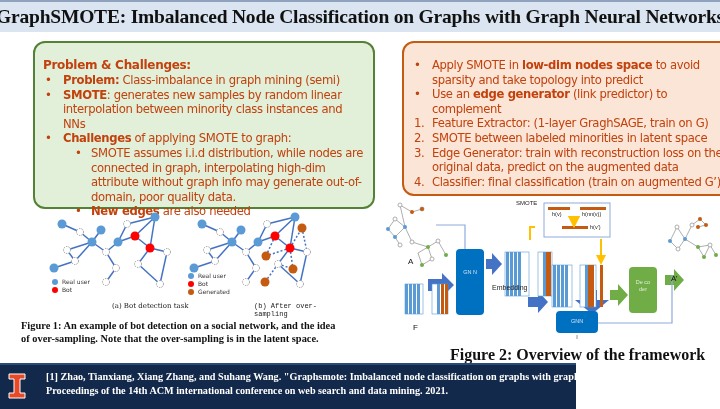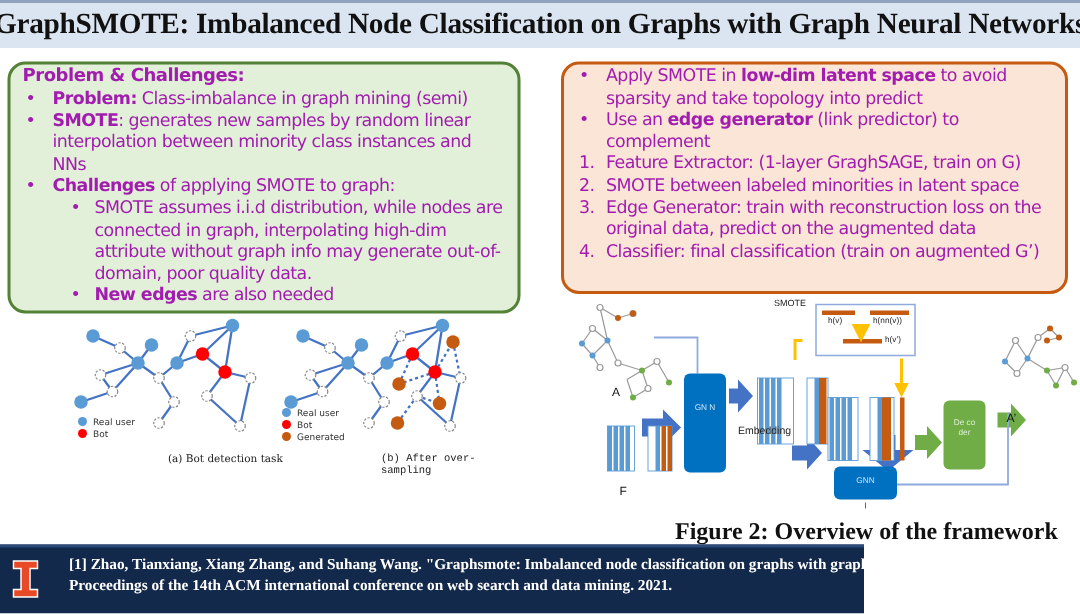--- a/index.html
+++ b/index.html
@@ -10,22 +10,22 @@
     position: absolute; left: 0; top: 0; width: 720px; height: 32px;
     background: #dbe5f1; border-top: 2px solid #8fa3bf;
     display: flex; align-items: center; justify-content: center;
   }
   .title-bar h1 {
     font-family: "Liberation Serif", serif; font-weight: bold; font-size: 19.5px;
     color: #111; letter-spacing: -0.2px; white-space: nowrap;
   }
 
   .box {
-    position: absolute; border-radius: 12px; padding: 0 8px;
-    font-family: "DejaVu Sans", sans-serif; color: #a21caf;
+    position: absolute; border-radius: 12px; padding: 15px 8px;
+    font-family: "DejaVu Sans", sans-serif; color: #c2410c; margin-left: 28px;
   }
   .box-problem { left: 5px; top: 41px; width: 342px; height: 168px; background: #e2efd9; border: 2.5px solid #538135; }
   .box-solution { left: 374px; top: 41px; width: 338px; height: 155px; background: #fbe5d6; border: 2.5px solid #c55a11; }
 
   .box h2 { font-size: 12px; font-weight: bold; line-height: 15px; letter-spacing: -0.3px; }
   .box ul, .box ol { list-style: none; }
   .box li { font-size: 11.6px; line-height: 14.6px; letter-spacing: -0.35px; position: relative; padding-left: 20px; }
   .box li .marker { position: absolute; left: 2px; top: 0; }
   .box li.sub { padding-left: 48px; }
   .box li.sub .marker { left: 32px; }
@@ -70,21 +70,21 @@
     <li><span class="marker">•</span><b>Problem:</b><span> Class-imbalance in graph mining (semi)</span></li>
     <li><span class="marker">•</span><b>SMOTE</b><span>: generates new samples by random linear interpolation between minority class instances and NNs</span></li>
     <li><span class="marker">•</span><b>Challenges</b><span> of applying SMOTE to graph:</span></li>
     <li class="sub"><span class="marker">•</span><span>SMOTE assumes i.i.d distribution, while nodes are connected in graph, interpolating high-dim attribute without graph info may generate out-of-domain, poor quality data.</span></li>
     <li class="sub"><span class="marker">•</span><b>New edges</b><span> are also needed</span></li>
   </ul>
 </div>
 
 <div class="box box-solution">
   <ul>
-    <li><span class="marker">•</span><span>Apply SMOTE in </span><b>low-dim latent space</b><span> to avoid sparsity and take topology into predict</span></li>
+    <li><span class="marker">•</span><span>Apply SMOTE in </span><b>low-dim nodes space</b><span> to avoid sparsity and take topology into predict</span></li>
     <li><span class="marker">•</span><span>Use an </span><b>edge generator</b><span> (link predictor) to complement</span></li>
   </ul>
   <ol>
     <li><span class="marker">1.</span><span>Feature Extractor: (1-layer GraghSAGE, train on G)</span></li>
     <li><span class="marker">2.</span><span>SMOTE between labeled minorities in latent space</span></li>
     <li><span class="marker">3.</span><span>Edge Generator: train with reconstruction loss on the original data, predict on the augmented data</span></li>
     <li><span class="marker">4.</span><span>Classifier: final classification (train on augmented G’)</span></li>
   </ol>
 </div>
 
@@ -198,20 +198,21 @@
     <div><span class="dot" style="background:#5b9bd5"></span><span>Real user</span></div>
     <div><span class="dot" style="background:#ff0000"></span><span>Bot</span></div>
   </div>
   <div class="legend" style="left:178px; top:60px;">
     <div><span class="dot" style="background:#5b9bd5"></span><span>Real user</span></div>
     <div><span class="dot" style="background:#ff0000"></span><span>Bot</span></div>
     <div><span class="dot" style="background:#c55a11"></span><span>Generated</span></div>
   </div>
   <div class="fig1-sub" style="left:62px;">(a)  Bot detection task</div>
   <div class="fig1-sub" style="left:204px;font-family:Liberation Mono, monospace;">(b)  After over-sampling</div>
+  <div class="fig1-caption">Figure 1: An example of bot detection on a social network, and the idea of over-sampling. Note that the over-sampling is in the latent space.</div>
 </div>
 
 <div class="fig2">
   <svg width="360" height="148" viewBox="0 0 360 148">
     <defs>
       <marker id="ya" markerWidth="5" markerHeight="5" refX="2.5" refY="2.5" orient="auto">
           <path d="M0,0 L5,2.5 L0,5 z" fill="#ffc000"></path>
         </marker>
     </defs>
 

